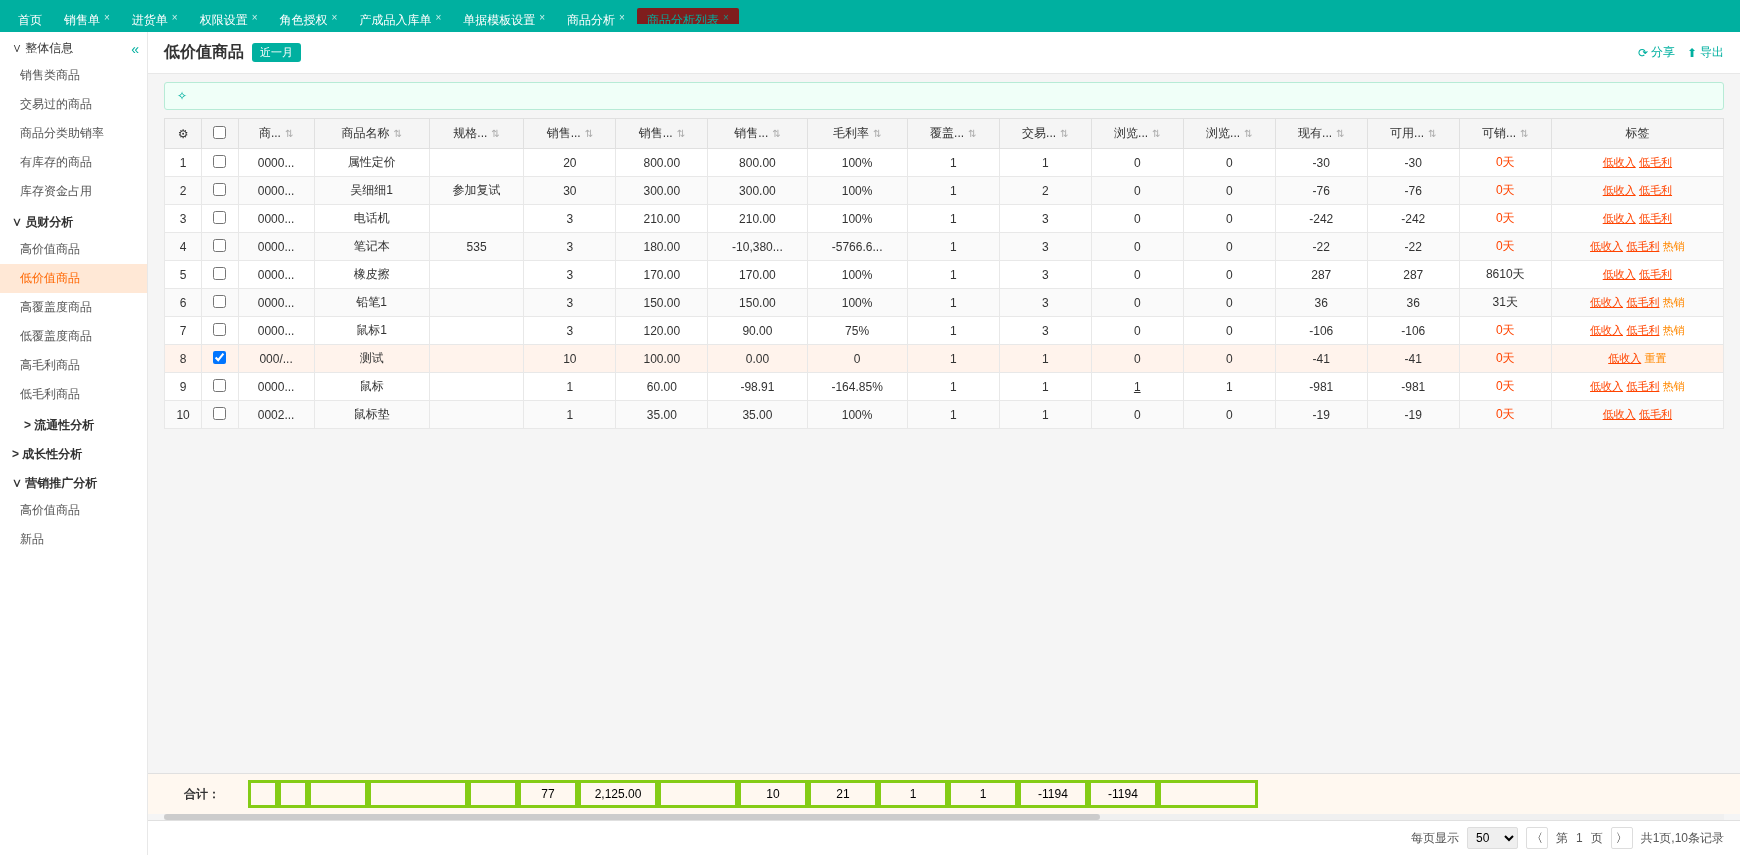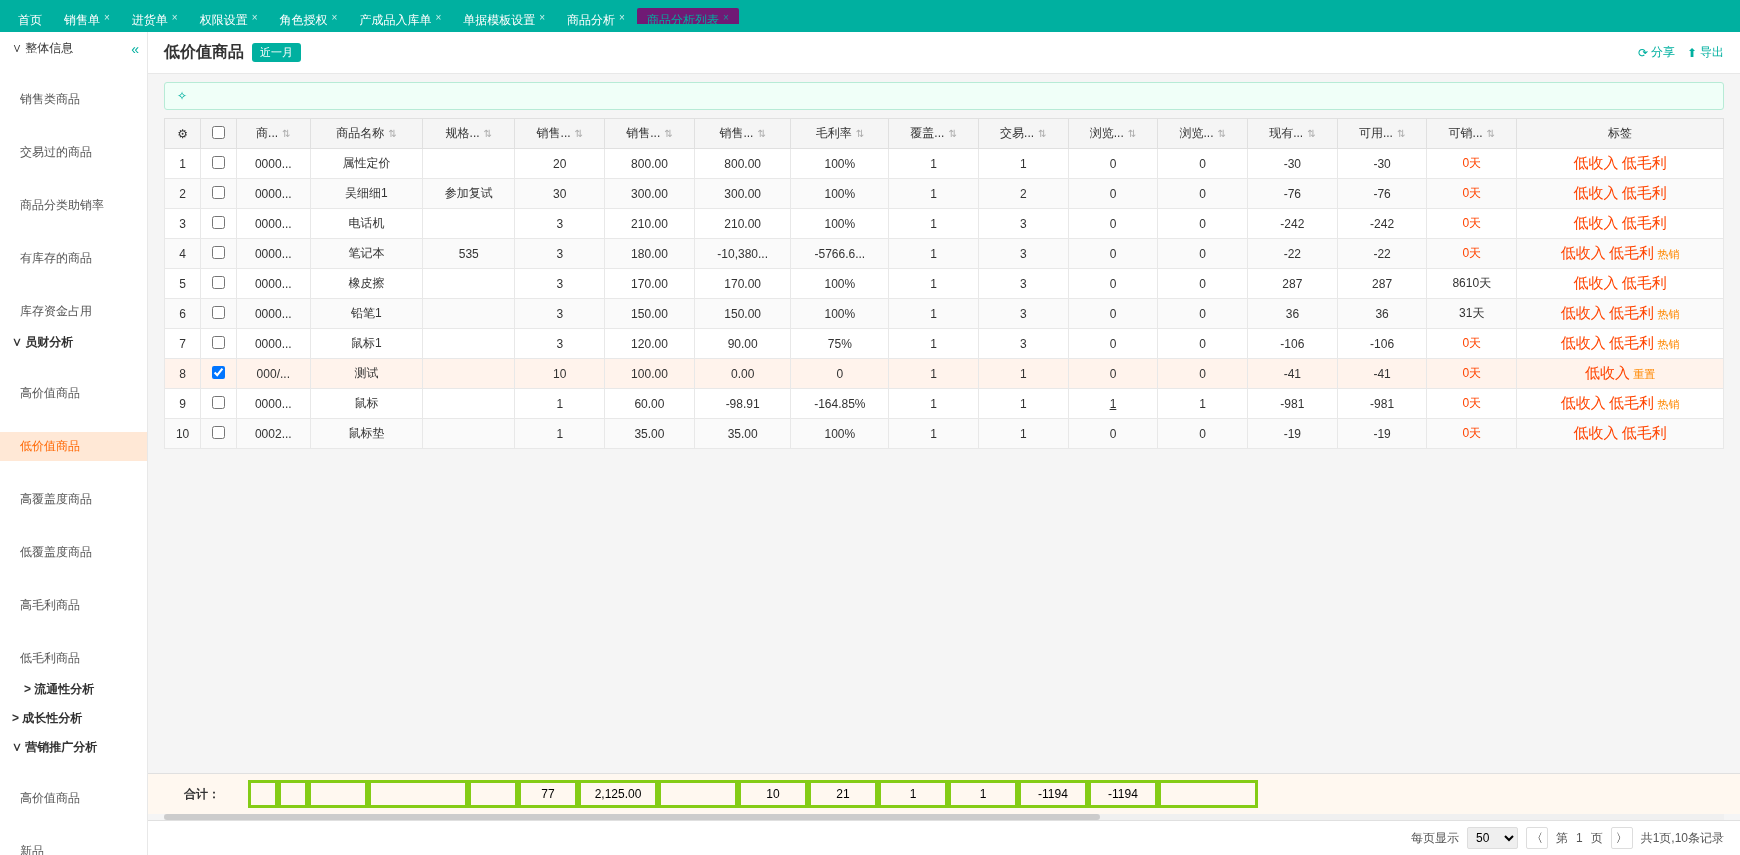--- a/index.html
+++ b/index.html
@@ -17,21 +17,21 @@
     .nav-item {
       color: #fff;
       padding: 4px 10px;
       cursor: pointer;
       white-space: nowrap;
       height: 16px;
       display: flex;
       align-items: flex-start;
       gap: 4px;
     }
-    .nav-item.active { background: #701a75; color: #00b0a0; border-radius: 2px 2px 0 0; }
+    .nav-item.active { background: #7f1d1d; color: #00b0a0; border-radius: 2px 2px 0 0; }
     .nav-item .close { font-size: 10px; cursor: pointer; opacity: 0.8; }
 
     
     .main-layout {
       display: flex;
       height: calc(100vh - 32px);
     }
 
     
     .sidebar {
@@ -46,21 +46,20 @@
       color: #333;
       font-weight: bold;
       display: flex;
       align-items: center;
       gap: 4px;
     }
     .sidebar-item {
       padding: 6px 12px 6px 20px;
       color: #555;
       cursor: pointer;
-      margin-top: 24px;
     }
     .sidebar-item.active { background: #ffe8d6; color: #ff6600; }
 
     
     .content-area {
       flex: 1;
       display: flex;
       flex-direction: column;
       overflow: hidden;
     }
@@ -152,21 +151,21 @@
     }
     tbody tr td {
       border: 1px solid #e8e8e8;
       padding: 5px 4px;
       text-align: center;
       color: #333;
       white-space: nowrap;
     }
     tbody tr:nth-child(even) { background: #fafafa; }
     tbody tr.highlighted { background: #fff3ec; }
-    .tag-red { color: #ff4400; font-size: 15px; }
+    .tag-red { color: #ff4400; font-size: 11px; text-decoration: underline; }
     .tag-orange { color: #ff8800; font-size: 11px; }
     .underline { text-decoration: underline; cursor: pointer; }
 
     
     .table-footer {
       background: #fff8f0;
       border-top: 1px solid #e0e0e0;
       padding: 6px 16px;
       display: flex;
       align-items: center;

